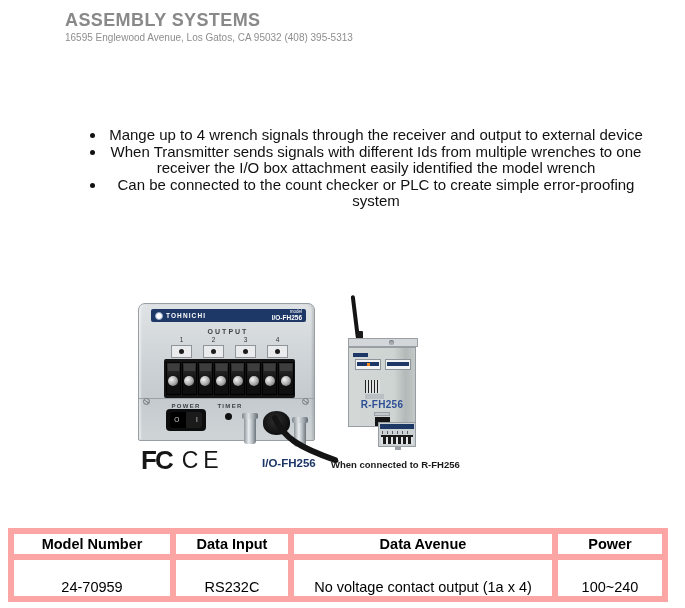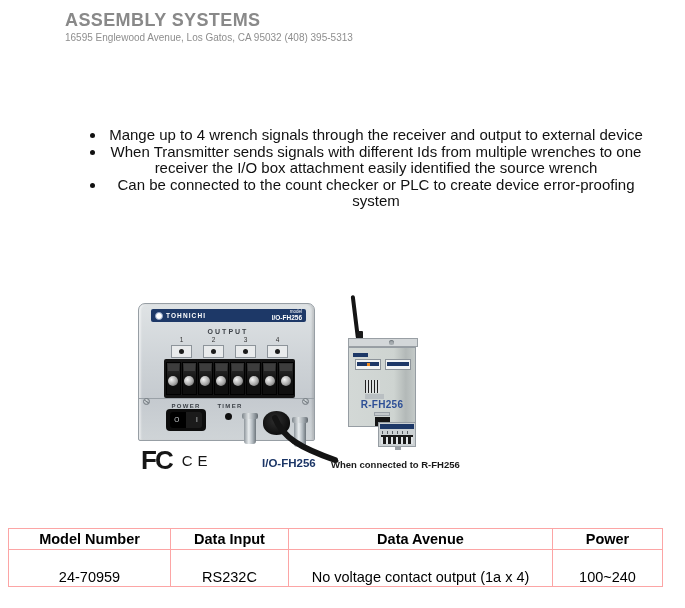--- a/index.html
+++ b/index.html
@@ -68,21 +68,21 @@
                    background:linear-gradient(90deg,#7d858b,#dfe3e5 40%,#9aa2a8 75%,#62696f); }
   .conn-a { left:105px; top:112px; height:28px; }
   .conn-b { left:155px; top:116px; height:27px; }
   .conn-black { position:absolute; left:124px; top:107px; width:27px; height:24px; background:radial-gradient(circle at 45% 40%, #2e2e2e, #0c0c0c 75%);
                 border-radius:50% / 46%; }
   .cable-svg { position:absolute; left:0; top:0; width:348px; height:196px; pointer-events:none; }
 
   
   .marks { position:absolute; left:16px; top:153px; display:flex; align-items:center; color:#161616;justify-content:space-between; }
   .fcc { font-size:26px; font-weight:bold; letter-spacing:-2px; }
-  .ce { font-size:15px; font-weight:400; letter-spacing:5px; margin-left:10px; }
+  .ce { font-size:23px; font-weight:400; letter-spacing:5px; margin-left:10px; }
   .caption-model { position:absolute; left:137px; top:165px; font-size:11.5px; font-weight:bold; color:#1b3566; }
   .caption-note { position:absolute; left:206px; top:167px; font-size:9.5px; font-weight:bold; color:#1a1a1a; }
 
   
   .receiver { position:absolute; left:223px; top:3px; width:72px; height:155px; }
   .antenna { position:absolute; left:8px; top:0; width:4px; height:44px; background:#141414; border-radius:2px;
              transform:rotate(-7deg); transform-origin:bottom center; }
   .antenna-base { position:absolute; left:9px; top:36px; width:6px; height:9px; background:#1a1a1a; border-radius:1px; }
   .mount-plate { position:absolute; left:0; top:43px; width:70px; height:9px; background:#d3d7d9; border:1px solid #999fa4; }
   .mount-hole { position:absolute; left:41px; top:45px; width:5px; height:5px; border-radius:50%; background:#a6acb0; box-shadow:inset 0 1px 1px #70777c; }
@@ -105,37 +105,37 @@
   .rx-module-stripe { position:absolute; left:1px; right:1px; top:1px; height:5px; background:#1d3867; }
   .rx-module-ticks { position:absolute; left:3px; right:3px; top:8px; height:3px;
                      background:repeating-linear-gradient(90deg,#565c61 0 1px,transparent 1px 5px); }
   .rx-pins { position:absolute; left:2px; right:2px; bottom:2px; height:9px; background:#1a1a1a;
              border-top:2px solid #1a1a1a;
              background-image:repeating-linear-gradient(90deg,#e0e4e6 0 2px,#1a1a1a 2px 5px); }
   .rx-foot { position:absolute; left:16px; bottom:-4px; width:6px; height:4px; background:#9aa0a5; }
 
   
   table.spec { position:absolute; left:8px; top:528px; width:654px; border-collapse:collapse; table-layout:fixed; }
-  table.spec th, table.spec td { border:1px solid #fca5a5; text-align:center; font-size:14.5px; color:#000; padding:0; }
+  table.spec th, table.spec td { border:6px solid #fca5a5; text-align:center; font-size:14.5px; color:#000; padding:0; }
   table.spec th { height:20px; font-weight:bold; line-height:20px; }
   table.spec td { height:36px; vertical-align:top; line-height:18px; padding-top:18px; }
 </style>
 </head>
 <body>
 
 <div class="page">
 
   <div class="company">ASSEMBLY SYSTEMS</div>
   <div class="address">16595 Englewood Avenue, Los Gatos, CA 95032 (408) 395-5313</div>
 
 
   <ul class="bullets">
     <li>Mange up to 4 wrench signals through the receiver and output to external device</li>
-    <li>When Transmitter sends signals with different Ids from multiple wrenches to one receiver the I/O box attachment easily identified the source wrench</li>
-    <li>Can be connected to the count checker or PLC to create device error-proofing system</li>
+    <li>When Transmitter sends signals with different Ids from multiple wrenches to one receiver the I/O box attachment easily identified the model wrench</li>
+    <li>Can be connected to the count checker or PLC to create simple error-proofing system</li>
   </ul>
 
   <div class="figure">
 
     <div class="iobox">
       <div class="iobox-ridge"></div>
 
       <div class="band">
         <span class="brand-wrap">
           <span class="logo-dot"></span>

